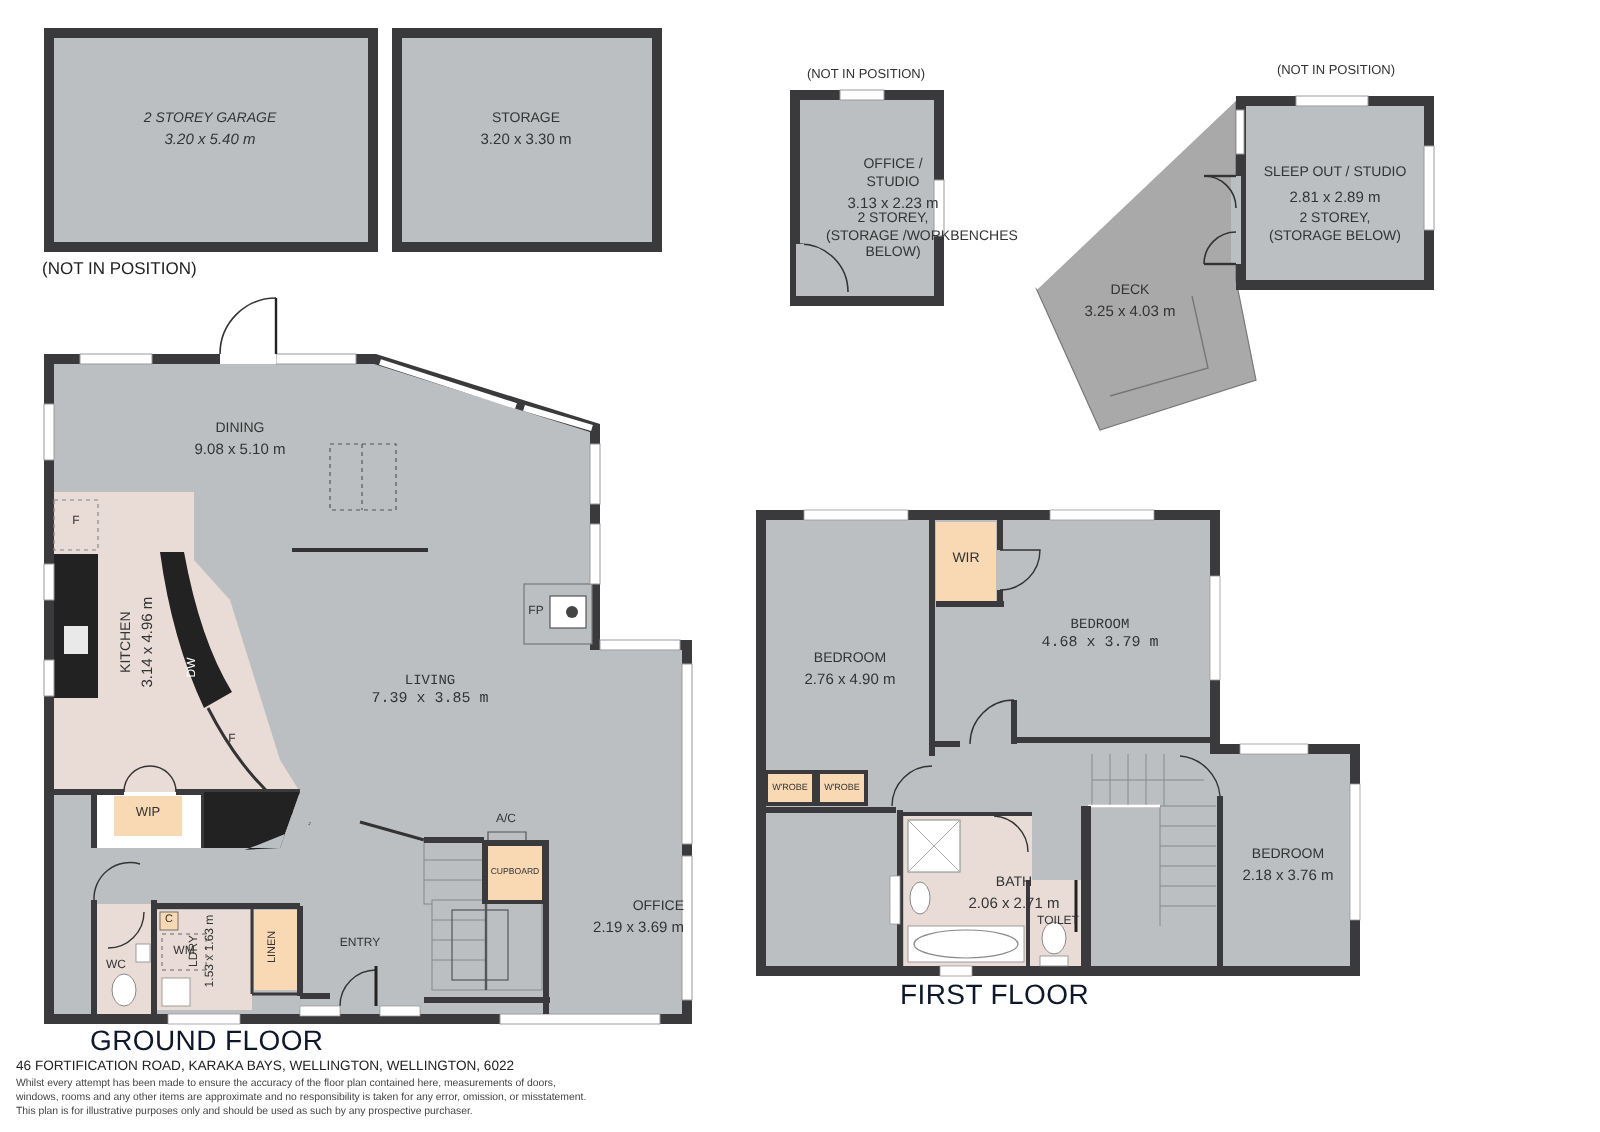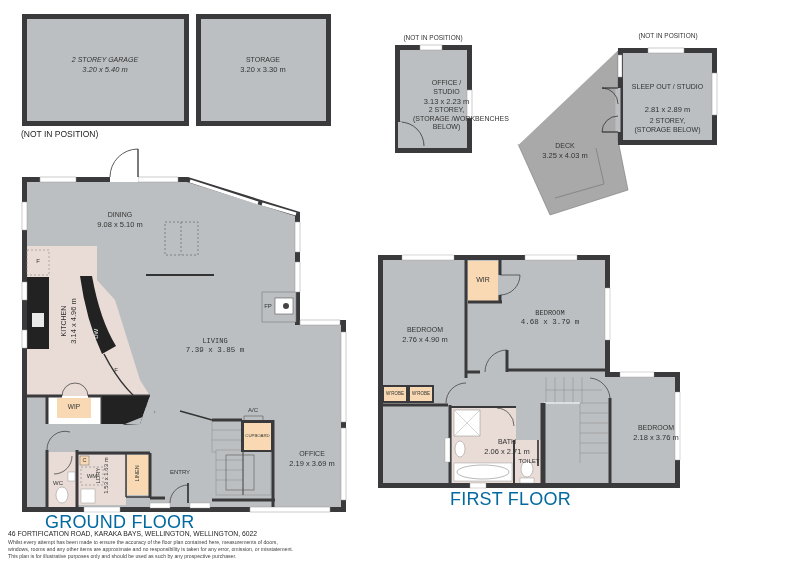--- a/index.html
+++ b/index.html
@@ -1,20 +1,20 @@
 <!DOCTYPE html>
 <html><head>
 <meta charset="utf-8">
 <style>
   html,body{margin:0;padding:0;background:#ffffff;}
   body{width:800px;height:566px;position:relative;overflow:hidden;font-family:"Liberation Sans",sans-serif;color:#333;}
   svg{position:absolute;left:0;top:0;}
   .lbl{position:absolute;text-align:center;font-size:7px;line-height:1.25;color:#333;text-transform:uppercase;white-space:nowrap;}
   .lbl .dim{text-transform:none;font-size:7.5px;}
-  .floor-title{position:absolute;font-size:18px;color:#0369a1;letter-spacing:0.2px;}
+  .floor-title{position:absolute;font-size:14px;color:#0f172a;letter-spacing:0.2px;}
   .note{position:absolute;font-size:8.5px;color:#222;}
   .footer-address{position:absolute;left:8px;top:530px;font-size:6.8px;color:#222;}
   .footer-disclaimer{position:absolute;left:8px;top:539px;font-size:5.2px;color:#444;line-height:1.3;width:400px;}
   .vert{transform:rotate(-90deg);transform-origin:center center;}
 </style>
 </head>
 <body>
 
 <svg width="800" height="566" viewBox="0 0 800 566">
 
@@ -246,42 +246,42 @@
   <div>STUDIO</div>
   <div class="dim">3.13 x 2.23 m</div>
   <div class="tiny">2 STOREY,</div>
   <div class="tiny">(STORAGE /WORKBENCHES</div>
   <div class="tiny">BELOW)</div>
 </div>
 
 <div class="lbl" style="left:618px;top:32px;width:100px;font-size:6.5px;">(NOT IN POSITION)</div>
 <div class="lbl" style="left:623px;top:83px;width:89px;">
   <div>SLEEP OUT / STUDIO</div>
-  <div class="dim" style="margin-top:13px;">2.81 x 2.89 m</div>
+  <div class="dim" style="margin-top:2px;">2.81 x 2.89 m</div>
   <div class="tiny" style="margin-top:3px;">2 STOREY,</div>
   <div class="tiny">(STORAGE BELOW)</div>
 </div>
 <div class="lbl" style="left:530px;top:142px;width:70px;">
   <div>DECK</div>
   <div class="dim">3.25 x 4.03 m</div>
 </div>
 
 <div class="lbl" style="left:80px;top:211px;width:80px;">
   <div>DINING</div>
   <div class="dim">9.08 x 5.10 m</div>
 </div>
 <div class="lbl vert" style="left:34px;top:312px;width:70px;">
   <div>KITCHEN</div>
   <div class="dim">3.14 x 4.96 m</div>
 </div>
 <div class="lbl" style="left:175px;top:337px;width:80px;font-family:Liberation Mono, monospace;">
   <div>LIVING</div>
   <div class="dim">7.39 x 3.85 m</div>
 </div>
-<div class="lbl" style="left:282px;top:450px;width:60px;">
+<div class="lbl" style="left:282px;top:450px;width:60px;text-align:right;">
   <div>OFFICE</div>
   <div class="dim">2.19 x 3.69 m</div>
 </div>
 <div class="lbl vert" style="left:77px;top:468px;width:50px;font-size:6px;">
   <div>LDRY</div>
   <div class="dim" style="font-size:6px;">1.53 x 1.63 m</div>
 </div>
 <div class="lbl" style="left:57px;top:403px;width:34px;font-size:6.5px;">WIP</div>
 <div class="lbl" style="left:48px;top:480px;width:20px;font-size:6px;">WC</div>
 <div class="lbl" style="left:82px;top:473px;width:20px;font-size:6px;">WM</div>
@@ -297,21 +297,21 @@
 <div class="floor-title" style="left:45px;top:512px;">GROUND FLOOR</div>
 
 <div class="lbl" style="left:385px;top:326px;width:80px;">
   <div>BEDROOM</div>
   <div class="dim">2.76 x 4.90 m</div>
 </div>
 <div class="lbl" style="left:510px;top:309px;width:80px;font-family:Liberation Mono, monospace;">
   <div>BEDROOM</div>
   <div class="dim">4.68 x 3.79 m</div>
 </div>
-<div class="lbl" style="left:612px;top:424px;width:64px;padding-left:12px;">
+<div class="lbl" style="left:612px;top:424px;width:64px;">
   <div>BEDROOM</div>
   <div class="dim">2.18 x 3.76 m</div>
 </div>
 <div class="lbl" style="left:482px;top:438px;width:50px;">
   <div>BATH</div>
   <div class="dim">2.06 x 2.71 m</div>
 </div>
 <div class="lbl" style="left:515px;top:458px;width:28px;font-size:6px;">TOILET</div>
 <div class="lbl" style="left:468px;top:276px;width:30px;">WIR</div>
 <div class="lbl" style="left:383px;top:391px;width:24px;font-size:4.5px;">W'ROBE</div>

